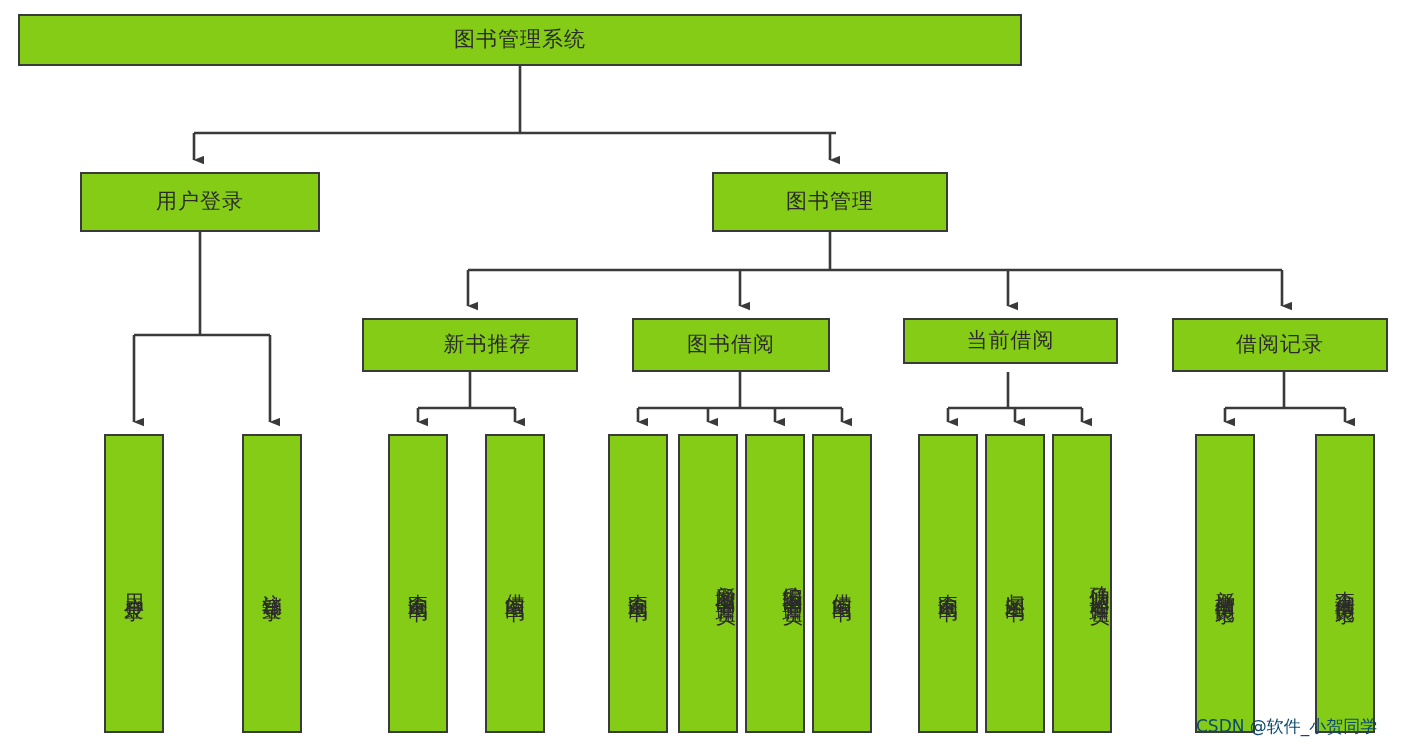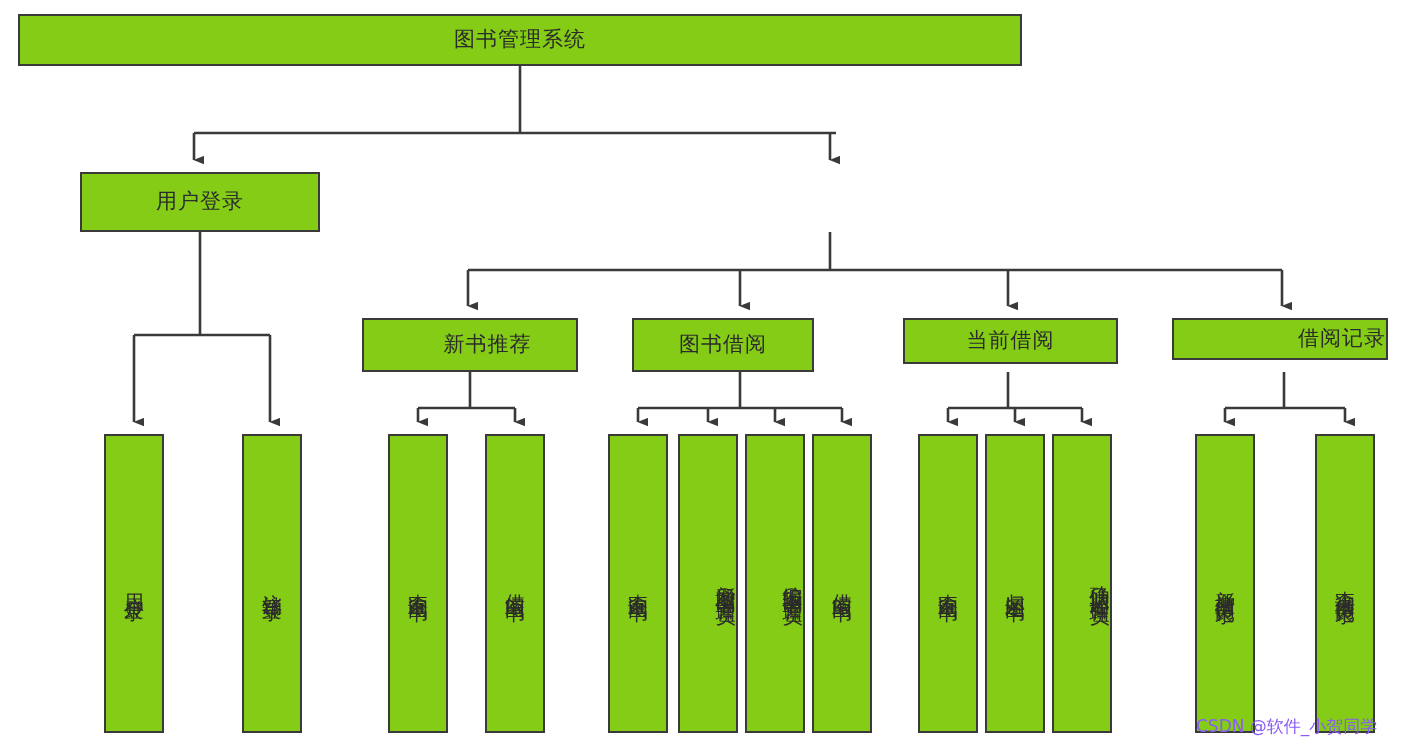--- a/index.html
+++ b/index.html
@@ -57,21 +57,21 @@
   }
   .node-label {
     display: block;
     white-space: nowrap;
   }
   .watermark {
     position: absolute;
     left: 1196px;
     top: 715px;
     font-size: 17px;
-    color: #8b5cf6;
+    color: #0c4a6e;
     white-space: nowrap;
     z-index: 5;
     font-family: "DejaVu Sans", "Liberation Sans", sans-serif;
   }
 </style>
 </head>
 <body>
 
 <div id="canvas">
 
@@ -125,31 +125,34 @@
     </g>
   </svg>
 
   <div class="node horiz" style="left:18px; top:14px; width:1004px; height:52px;">
     <span class="node-label">图书管理系统</span>
   </div>
 
   <div class="node horiz" style="left:80px; top:172px; width:240px; height:60px;">
     <span class="node-label">用户登录</span>
   </div>
+  <div class="node horiz" style="left:712px; top:172px; width:236px; height:60px;">
+    <span class="node-label">图书管理</span>
+  </div>
 
   <div class="node horiz" style="left:362px; top:318px; width:216px; height:54px;padding-left:35px;">
     <span class="node-label">新书推荐</span>
   </div>
-  <div class="node horiz" style="left:632px; top:318px; width:182px; height:54px;">
+  <div class="node horiz" style="left:632px; top:318px; width:198px; height:54px;">
     <span class="node-label">图书借阅</span>
   </div>
   <div class="node horiz" style="left:903px; top:318px; width:215px; height:46px;">
     <span class="node-label">当前借阅</span>
   </div>
-  <div class="node horiz" style="left:1172px; top:318px; width:216px; height:42px;justify-content:flex-end;">
+  <div class="node horiz" style="left:1172px; top:318px; width:216px; height:54px;">
     <span class="node-label">借阅记录</span>
   </div>
 
   <div class="node vert level-leaf-tall" style="left:104px; top:434px; width:60px; height:299px;">
     <span class="node-label">用户登录</span>
   </div>
   <div class="node vert level-leaf-tall" style="left:242px; top:434px; width:60px; height:299px;">
     <span class="node-label">注销登录</span>
   </div>
   <div class="node vert level-leaf-tall" style="left:388px; top:434px; width:60px; height:299px;">

